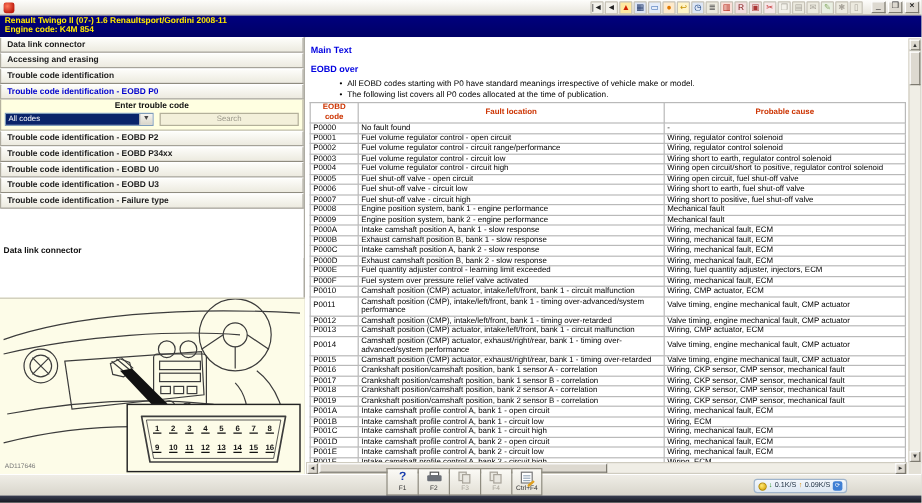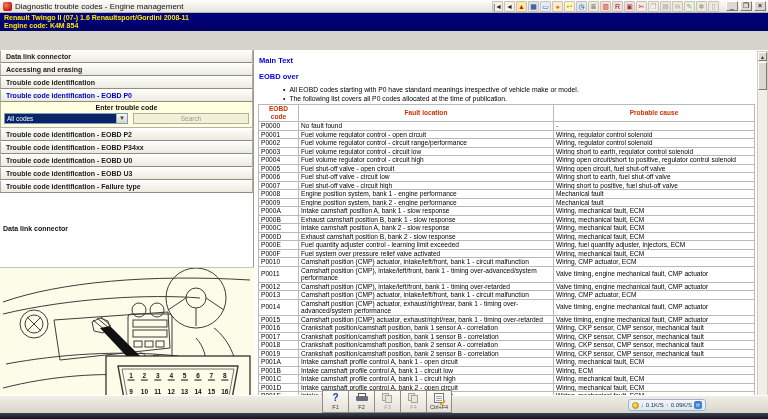--- a/index.html
+++ b/index.html
@@ -15,21 +15,21 @@
   .tb-ico { width:11px; height:11px; font-size:7px; line-height:10px; text-align:center; border:1px solid #c6c2b6; background:#f3f1ea; border-radius:1px; overflow:hidden; }
   .tb-ico.dis { color:#a8a49a !important; background:#ecead f; }
   .winbtn { width:12px; height:10px; font-size:7px; line-height:8px; text-align:center; background:#ddd9d0; border:1px solid; border-color:#fff #7d7a70 #7d7a70 #fff; margin-left:1px; color:#222; }
   .winbtn.close { font-weight:bold; }
 
   
   .vehiclebar { position:absolute; left:0; top:13px; width:768px; height:18px; background:linear-gradient(#00007e,#000066); color:#ffe900; font-size:7px; font-weight:bold; padding:1px 4px; }
   .vehiclebar div { line-height:8px; white-space:nowrap; }
 
   
-  .main { position:absolute; left:0; top:31px; width:768px; height:364px; background:#fff;margin-top:19px; }
+  .main { position:absolute; left:0; top:31px; width:768px; height:364px; background:#fff; }
   .sidebar { position:absolute; left:0; top:0; width:254px; height:364px; background:#fff; border-right:1px solid #9a978c; }
 
   .acc-item { height:13px; background:linear-gradient(#fdfdfa,#eceadf); border:1px solid #aeab9f; border-top-color:#fff; border-bottom-color:#8f8c80; font-size:7px; font-weight:bold; color:#1c1c1c; line-height:12px; padding-left:5px; cursor:pointer; white-space:nowrap; overflow:hidden; }
   .acc-item.selected { color:#0000cc; }
 
   .search-panel { height:26px; background:#ffffe1; border:1px solid #b5b29e; border-top:none; padding:1px 3px; }
   .search-head { text-align:center; font-size:7px; font-weight:bold; color:#111; height:10px; line-height:10px; }
   .search-row { display:flex; gap:5px; }
   .dropdown { width:124px; height:11px; background:#fff; border:1px solid #7f9db9; display:flex; }
   .dd-value { flex:1; background:#0a246a; color:#fff; font-size:6.5px; line-height:9px; padding-left:2px; white-space:nowrap; overflow:hidden; }
@@ -98,21 +98,20 @@
   
   .taskbar { position:absolute; left:0; top:413px; width:768px; height:6px; background:linear-gradient(#3a3f52,#14161f); overflow:hidden; }
 </style>
 </head>
 <body>
 
 <div class="screen">
 
   <div class="titlebar">
     <div class="app-icon"></div>
-    <div class="title-text">Diagnostic trouble codes - Engine management</div>
     <div class="tb-right">
       <div id="toolbar-icons" style="display:flex;gap:1px;">
           <div class="tb-ico" style="color: rgb(34, 34, 34); background: rgb(243, 241, 234);">|◄</div>
           <div class="tb-ico" style="color: rgb(34, 34, 34); background: rgb(243, 241, 234);">◄</div>
           <div class="tb-ico" style="color: rgb(210, 32, 0); background: rgb(255, 233, 160);">▲</div>
           <div class="tb-ico" style="color: rgb(16, 40, 94); background: rgb(220, 228, 244);">▦</div>
           <div class="tb-ico" style="color: rgb(43, 95, 174); background: rgb(228, 236, 248);">▭</div>
           <div class="tb-ico" style="color: rgb(224, 120, 0); background: rgb(253, 234, 204);">●</div>
           <div class="tb-ico" style="color: rgb(199, 144, 0); background: rgb(255, 244, 200);">↩</div>
           <div class="tb-ico" style="color: rgb(16, 58, 122); background: rgb(221, 230, 245);">◷</div>

